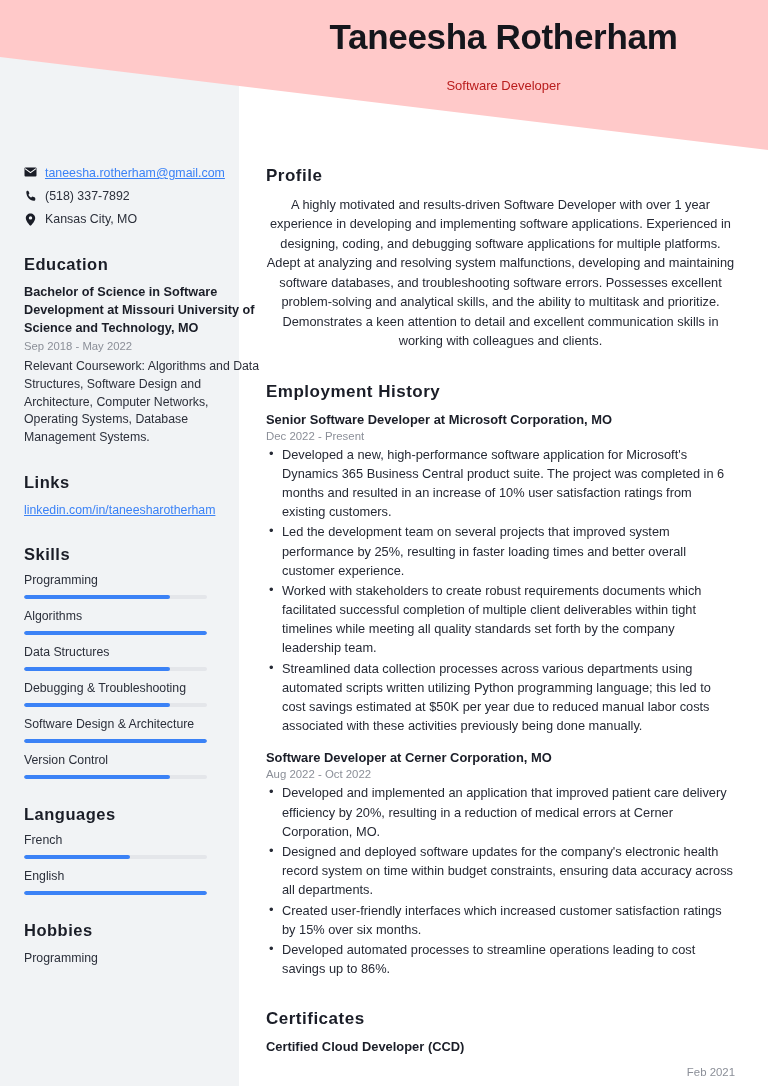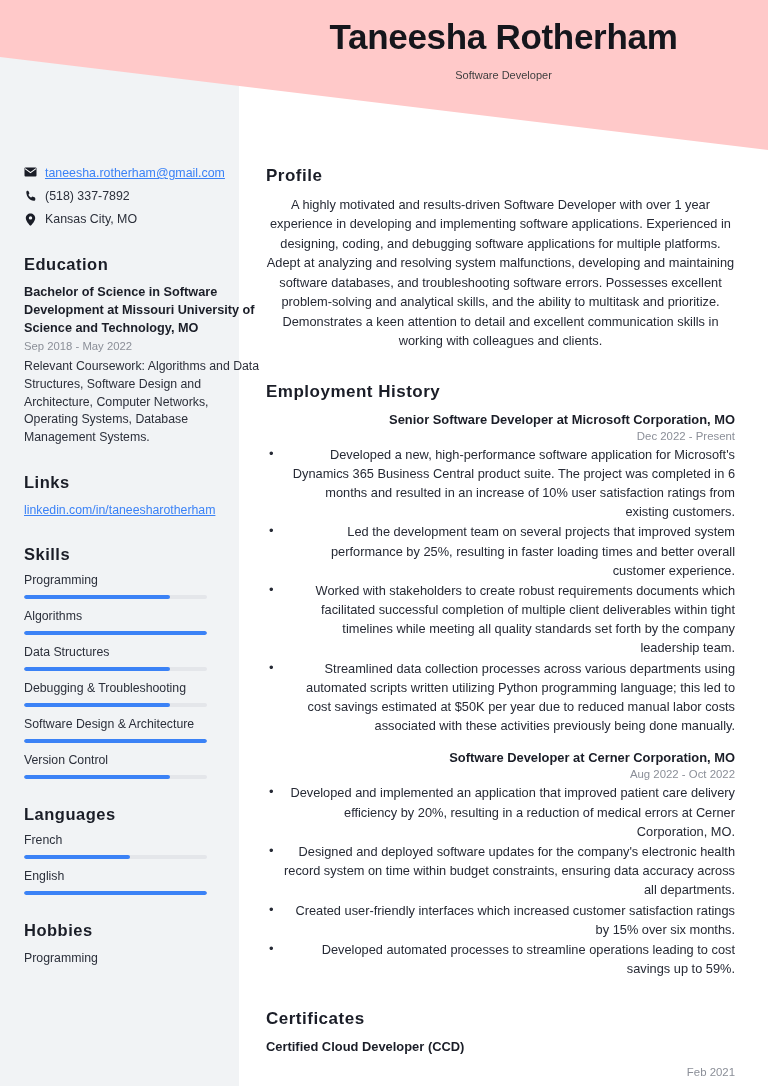--- a/index.html
+++ b/index.html
@@ -29,21 +29,21 @@
   }
   .header-text {
     position: absolute; left: 239px; top: 18px;
     width: 529px; text-align: center; z-index: 5;
   }
   .name {
     font-size: 35px; font-weight: bold; color: #15161c;
     letter-spacing: -0.3px; line-height: 1.1;
   }
   .job-title {
-    font-size: 11px; color: #404040; margin-top: 12px;
+    font-size: 13px; color: #b91c1c; margin-top: 21px;
   }
   
   .sidebar {
     position: absolute; left: 0; top: 0;
     width: 282px; height: 1086px;
     padding: 160px 20px 0 24px;
     z-index: 4;
   }
   .contact-list { margin-top: 5px; }
   .contact-row {
@@ -99,21 +99,21 @@
   }
   .main-h {
     font-size: 17px; font-weight: bold; color: #1a1d27;
     letter-spacing: 0.5px; margin-bottom: 9px;
   }
   .main-h.spaced { margin-top: 31px; }
   .profile-text {
     font-size: 12.8px; color: #262a35; line-height: 1.52;
     text-align: center;
   }
-  .job { margin-bottom: 14px; text-align: right; }
+  .job { margin-bottom: 14px; }
   .job-head {
     font-size: 12.9px; font-weight: bold; color: #1a1d27; line-height: 1.4;
   }
   .job-date {
     font-size: 11.4px; color: #8b8f98; margin-top: 1px; margin-bottom: 3px;
   }
   .job-bullets { list-style: none; }
   .job-bullets li {
     position: relative; padding-left: 16px;
     font-size: 12.8px; color: #262a35; line-height: 1.5;
@@ -265,21 +265,21 @@
             <li>Streamlined data collection processes across various departments using automated scripts written utilizing Python programming language; this led to cost savings estimated at $50K per year due to reduced manual labor costs associated with these activities previously being done manually.</li>
           </ul>
         </div>
         <div class="job">
           <div class="job-head">Software Developer at Cerner Corporation, MO</div>
           <div class="job-date">Aug 2022 - Oct 2022</div>
           <ul class="job-bullets">
             <li>Developed and implemented an application that improved patient care delivery efficiency by 20%, resulting in a reduction of medical errors at Cerner Corporation, MO.</li>
             <li>Designed and deployed software updates for the company's electronic health record system on time within budget constraints, ensuring data accuracy across all departments.</li>
             <li>Created user-friendly interfaces which increased customer satisfaction ratings by 15% over six months.</li>
-            <li>Developed automated processes to streamline operations leading to cost savings up to 59%.</li>
+            <li>Developed automated processes to streamline operations leading to cost savings up to 86%.</li>
           </ul>
         </div>
       </div>
 
     <div class="main-h spaced">Certificates</div>
     <div id="certificates-list">
         <div class="cert">
           <div class="cert-name">Certified Cloud Developer (CCD)</div>
           <div class="cert-date">Feb 2021</div>
         </div>

